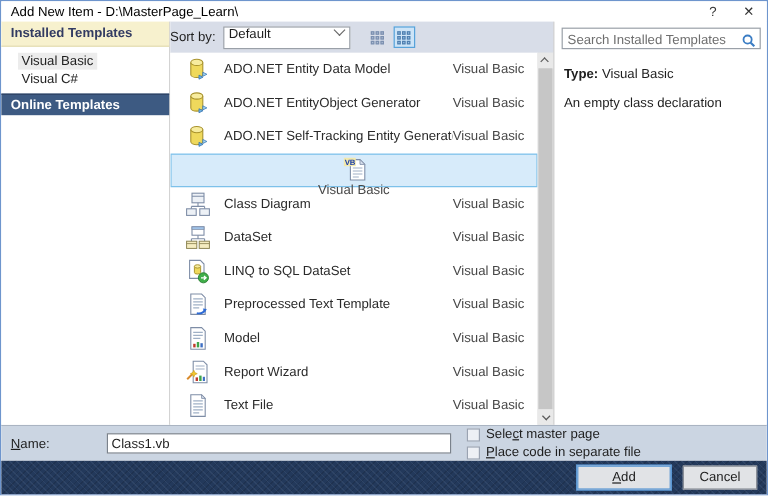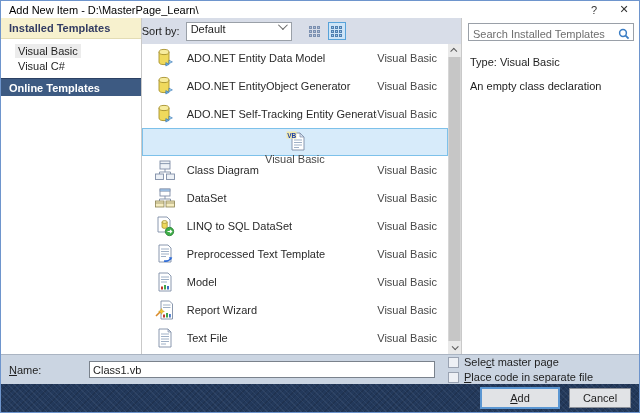--- a/index.html
+++ b/index.html
@@ -74,28 +74,28 @@
 
   
   .right { flex:1; background:#fff; display:flex; flex-direction:column; }
   .searchwrap { margin:5px 5px 0 6px; height:18px; border:1px solid #9aa0a8; background:#fff;
                 display:flex; align-items:flex-end; }
   .searchwrap input { flex:1; border:none; outline:none; font-family:inherit; font-size:11px;
                       color:#555; padding-left:4px; background:transparent; }
   .searchwrap input::placeholder { color:#6e6e6e; opacity:1; }
   .sicon { width:18px; display:flex; align-items:center; justify-content:center; }
   .details { padding:14px 8px 0 8px; line-height:14px; }
-  .type-line b { font-weight:normal; }
+  .type-line b { font-weight:bold; }
   .desc { margin-top:10px; }
 
   
   .namestrip { height:30px; background:#cbd5e2; border-top:1px solid #aab4c2;
                display:flex; align-items:center; padding-left:8px; }
   .namestrip .nlabel { width:80px; }
-  .namestrip input { width:346px; height:17px; border:1px solid #7a828c; font-family:inherit;
+  .namestrip input { width:287px; height:17px; border:1px solid #7a828c; font-family:inherit;
                      font-size:11px; padding:0 3px; color:#1e1e1e; background:#fff; outline:none; }
   .cbcol { margin-left:13px; display:flex; flex-direction:column; gap:2px; }
   .cbrow { display:flex; align-items:center; gap:5px; height:13px; }
   .cbbox { width:11px; height:11px; background:#edf0f5; border:1px solid #9aa3b2; flex:0 0 11px; }
   .cblabel { white-space:nowrap; color:#1e1e1e; }
 
   
   .footer { height:28px; background:#23395b;
             background-image:
               repeating-linear-gradient(45deg, rgba(150,170,200,.10) 0 1px, transparent 1px 4px),

